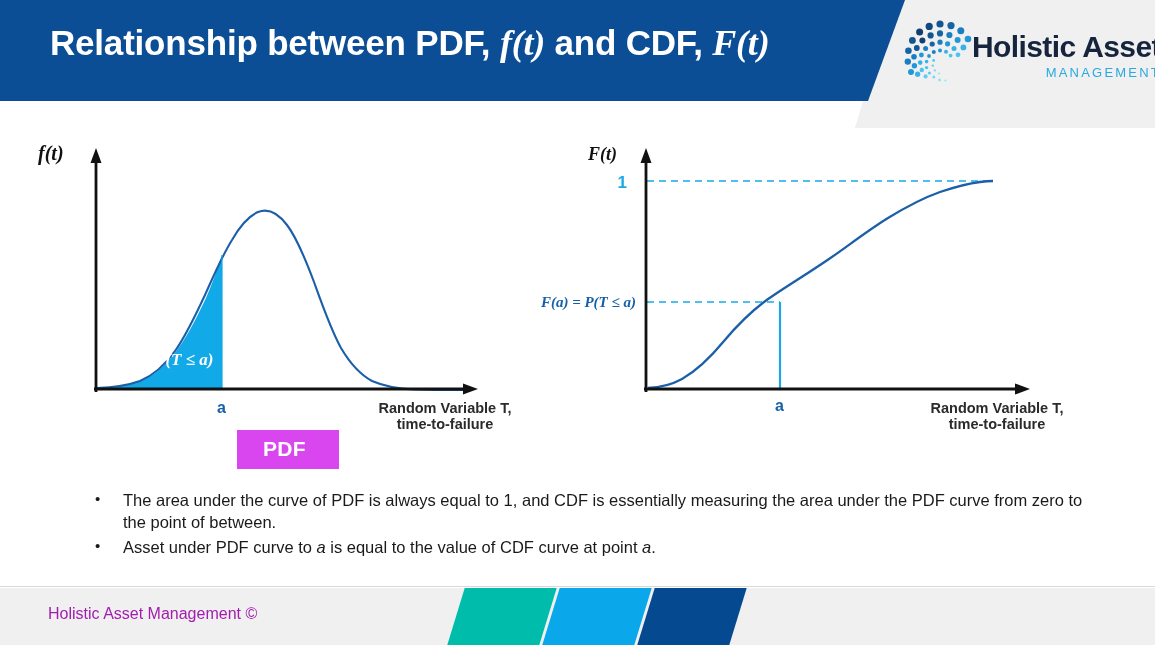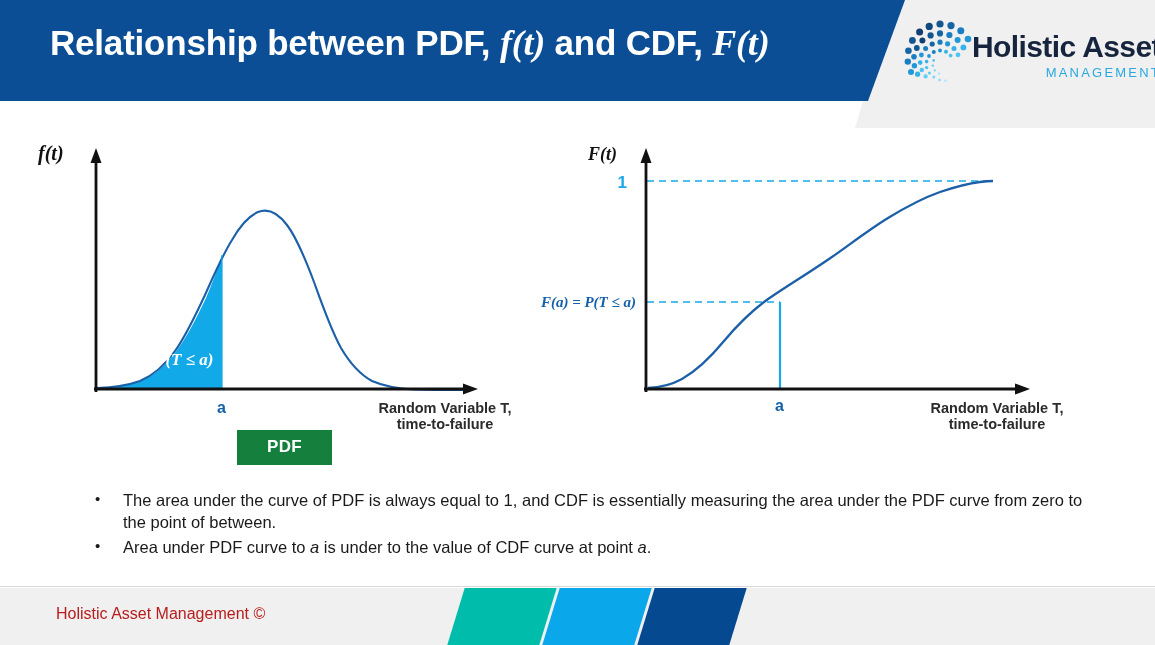--- a/index.html
+++ b/index.html
@@ -108,25 +108,25 @@
     height: 350px;
   }
   .chart-svg {
     position: absolute;
     left: 0; top: 0;
   }
 
   .badge {
     position: absolute;
     color: #ffffff;
-    font-size: 17px;
+    font-size: 21px;
     font-weight: bold;
     text-align: center;
-    background: #15803d;
-    padding: 7px 0 8px 0;
+    background: #d946ef;
+    padding: 7px 7px 8px 0;
     letter-spacing: 0.4px;
   }
   .badge-pdf { left: 237px; top: 430px; width: 95px; }
   .badge-cdf { left: 810px; top: 430px; width: 95px; }
 
   
   .bullets {
     position: absolute;
     left: 95px;
     top: 489px;
@@ -158,22 +158,21 @@
     width: 1155px;
     height: 57px;
     background: #f0f0f0;
     overflow: hidden;
   }
   .footer-text {
     position: absolute;
     left: 48px;
     top: 17px;
     font-size: 16px;
-    color: #b91c1c;
-    margin-left: 8px;
+    color: #a21caf;
   }
   .footer-shapes {
     position: absolute;
     left: 450px;
     top: 0;
     width: 280px;
     height: 57px;
   }
   .fshape {
     position: absolute;
@@ -353,21 +352,21 @@
 
   <div class="badge badge-pdf">PDF</div>
 
   <div class="bullets">
     <div class="bullet-row">
       <span class="bullet-dot">•</span>
       <span class="bullet-text">The area under the curve of PDF is always equal to 1, and CDF is essentially measuring the area under the PDF curve from zero to the point of between.</span>
     </div>
     <div class="bullet-row">
       <span class="bullet-dot">•</span>
-      <span class="bullet-text"><span>Area under PDF curve to </span><i>a</i><span> is under to the value of CDF curve at point </span><i>a</i><span>.</span></span>
+      <span class="bullet-text"><span>Asset under PDF curve to </span><i>a</i><span> is equal to the value of CDF curve at point </span><i>a</i><span>.</span></span>
     </div>
   </div>
 
   <div class="top-rule"></div>
   <div class="footer-wrap">
     <div class="footer-text">Holistic Asset Management ©</div>
     <div class="footer-shapes">
       <div class="fshape fshape-1"></div>
       <div class="fshape fshape-2"></div>
       <div class="fshape fshape-3"></div>

